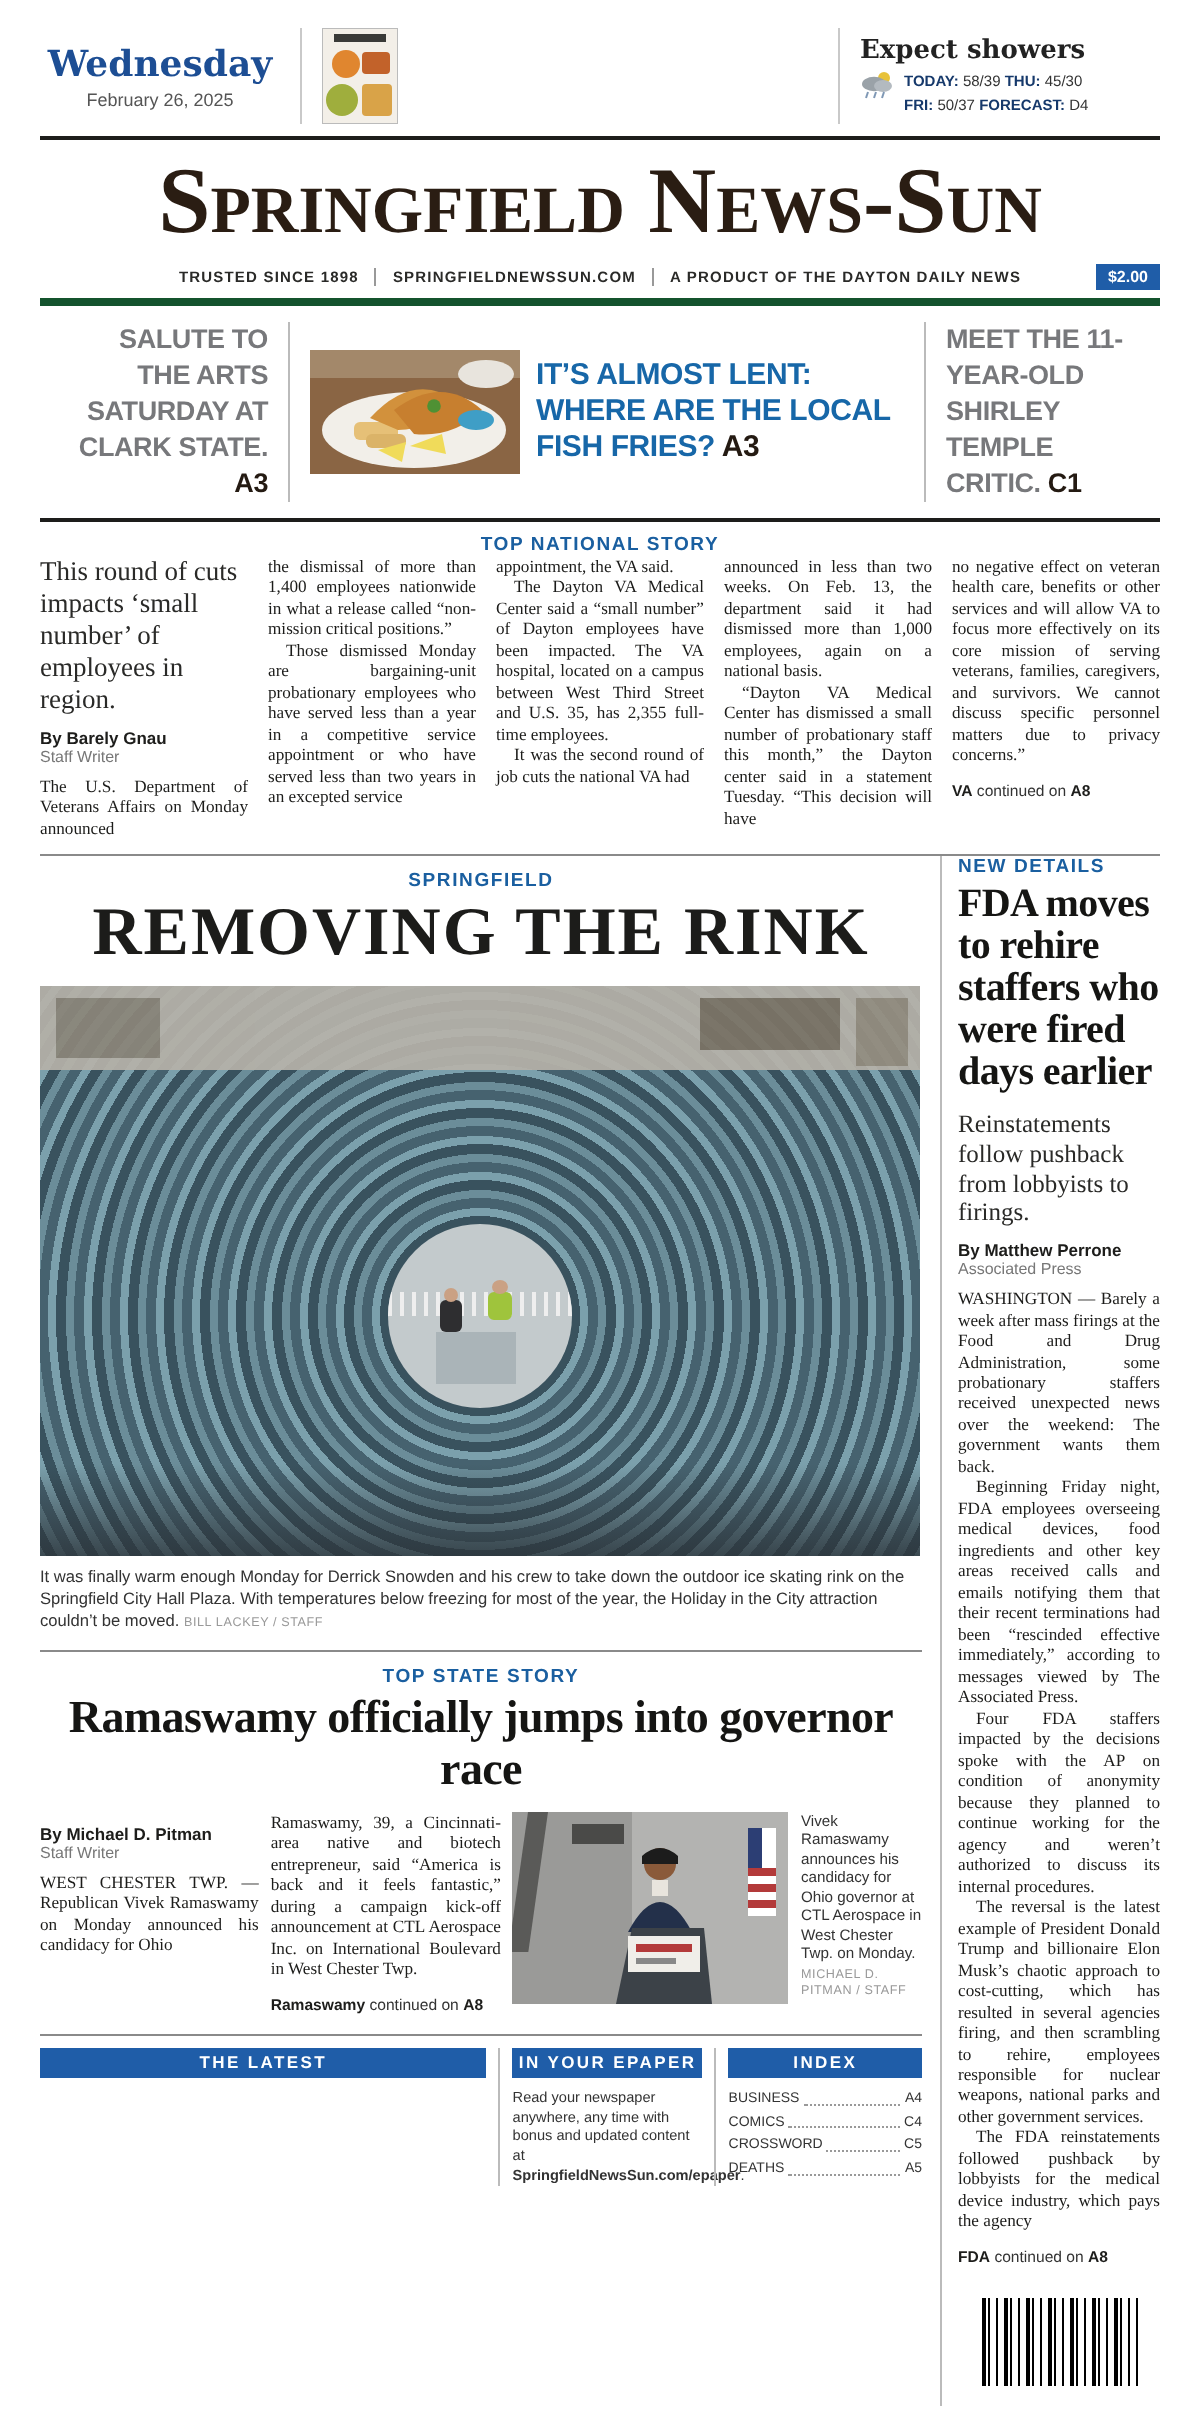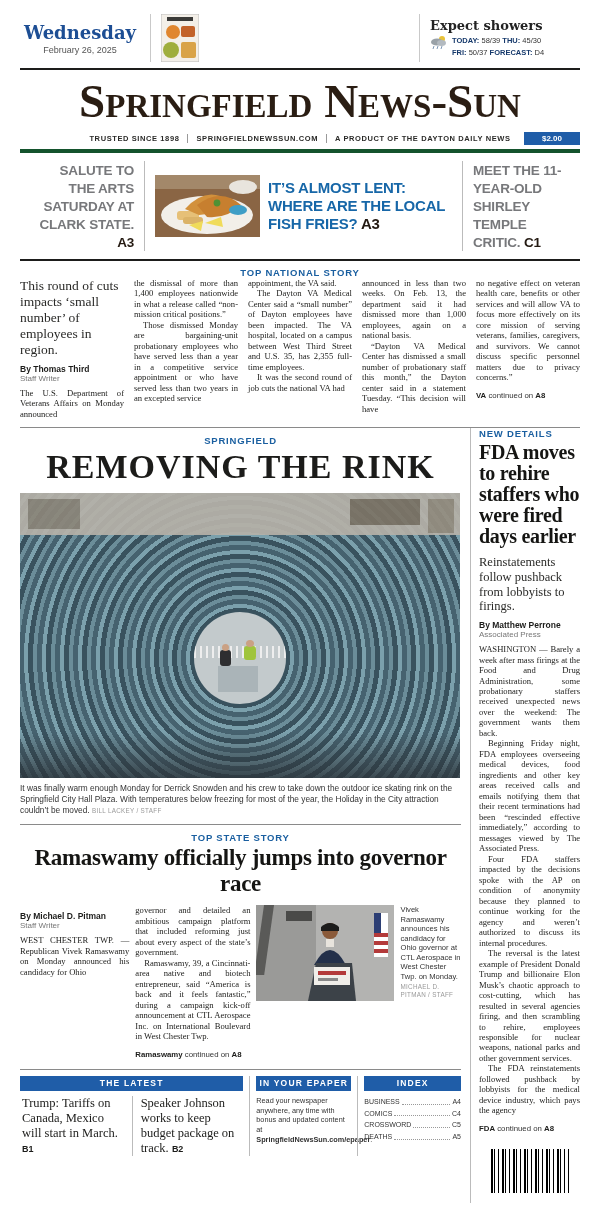--- a/index.html
+++ b/index.html
@@ -24,21 +24,21 @@
   .w-lines { font-size:7.5px; color:#333; line-height:1.5; }
   .w-lbl { font-weight:bold; color:#16396b; }
   .rule { border:0; border-top:2px solid #1d1d1b; }
 
   
   .masthead { text-align:center; padding:8px 0 6px; }
   .mast-title { font-family:"Liberation Serif", serif; font-weight:bold; font-variant:small-caps; font-size:47px; line-height:1; color:#2a1d13; letter-spacing:0px; }
   .mast-tagrow { display:flex; align-items:center; justify-content:center; gap:0; margin-top:9px; position:relative; }
   .mast-tag { font-size:7.5px; font-weight:bold; letter-spacing:.6px; color:#2a2a28; padding:0 8px; }
   .mast-tag + .mast-tag { border-left:1px solid #999; }
-  .price-badge { position:absolute; right:0; top:-2px; background:#1f5da8; color:#fff; font-size:8px; font-weight:bold; padding:2px 18px; }
+  .price-badge { position:absolute; right:0; top:-2px; background:#1f5da8; color:#fff; font-size:8px; font-weight:bold; padding:2px 6px; }
 
   
   .teasers { display:flex; align-items:center; gap:0; padding:8px 0; border-top:4px solid #14532d; border-bottom:2px solid #1d1d1b; }
   .teaser { padding:0 10px; }
   .teaser-text { font-weight:bold; font-size:13.5px; line-height:1.1; letter-spacing:-.2px; }
   .t-gray { color:#77787b; }
   .t-blue { color:#1767a8; }
   .t-page { color:#241a12; }
   .teaser-1 { width:125px; text-align:right; border-right:1px solid #bbb; }
   .teaser-mid { flex:1; display:flex; align-items:center; gap:8px; }
@@ -190,21 +190,21 @@
     <div class="teaser teaser-3">
       <span class="teaser-text t-gray">MEET THE 11-YEAR-OLD SHIRLEY TEMPLE CRITIC. </span><span class="teaser-text t-page">C1</span>
     </div>
   </div>
 
   <div class="va">
     <div class="kicker">TOP NATIONAL STORY</div>
     <div class="va-cols">
       <div class="va-col">
         <div class="subhead">This round of cuts impacts ‘small number’ of employees in region.</div>
-        <div class="byline">By Thomas Third</div>
+        <div class="byline">By Barely Gnau</div>
         <div class="byorg">Staff Writer</div>
         <div class="bodytext">
             <p>The U.S. Department of Veterans Affairs on Monday announced</p>
           </div>
       </div>
       <div class="va-col bodytext">
         <p>the dismissal of more than 1,400 employees nationwide in what a release called “non-mission critical positions.”</p>
         <p>Those dismissed Monday are bargaining-unit probationary employees who have served less than a year in a competitive service appointment or who have served less than two years in an excepted service</p>
       </div>
       <div class="va-col bodytext">
@@ -258,21 +258,20 @@
         <div class="ram-cols">
           <div class="ram-c1">
             <div class="byline">By Michael D. Pitman</div>
             <div class="byorg">Staff Writer</div>
             <div class="bodytext">
                 <p>WEST CHESTER TWP. — Republican Vivek Ramaswamy on Monday announced his candidacy for Ohio</p>
               </div>
           </div>
           <div class="ram-c2">
             <div class="bodytext">
-              <p>governor and detailed an ambitious campaign platform that included reforming just about every aspect of the state’s government.</p>
               <p>Ramaswamy, 39, a Cincinnati-area native and biotech entrepreneur, said “America is back and it feels fantastic,” during a campaign kick-off announcement at CTL Aerospace Inc. on International Boulevard in West Chester Twp.</p>
             </div>
             <div class="contd"><b>Ramaswamy</b><span> continued on </span><b>A8</b></div>
           </div>
           <svg class="ram-photo" viewBox="0 0 138 96">
             <rect width="138" height="96" fill="#b3b3b1"></rect>
             <rect x="0" y="0" width="60" height="96" fill="#9a9a98"></rect>
             <rect x="8" y="0" width="10" height="70" fill="#5a5a58" transform="skewX(-8)"></rect>
             <rect x="30" y="6" width="26" height="10" fill="#4a4a48"></rect>
             <rect x="118" y="8" width="14" height="44" fill="#fff"></rect>
@@ -290,24 +289,20 @@
           <div class="ram-cap">
             <span>Vivek Ramaswamy announces his candidacy for Ohio governor at CTL Aerospace in West Chester Twp. on Monday. </span>
             <span class="credit">MICHAEL D. PITMAN / STAFF</span>
           </div>
         </div>
       </div>
 
       <div class="strip">
         <div class="strip-latest">
           <div class="strip-h">THE LATEST</div>
-          <div class="latest-items">
-            <div class="latest-item"><span>Trump: Tariffs on Canada, Mexico will start in March. </span><span class="pg-ref">B1</span></div>
-            <div class="latest-item"><span>Speaker Johnson works to keep budget package on track. </span><span class="pg-ref">B2</span></div>
-          </div>
         </div>
         <div class="strip-ep">
           <div class="strip-h">IN YOUR EPAPER</div>
           <div class="strip-ep-text"><span>Read your newspaper anywhere, any time with bonus and updated content at </span><b>SpringfieldNewsSun.com/epaper</b><span>.</span></div>
         </div>
         <div class="strip-index">
           <div class="strip-h">INDEX</div>
           <div class="idx-rows">
             <div class="idx-row">
                 <span>BUSINESS</span>

